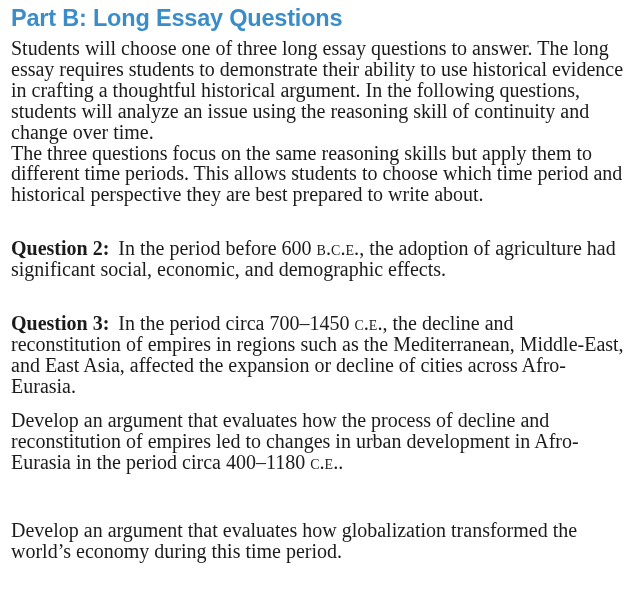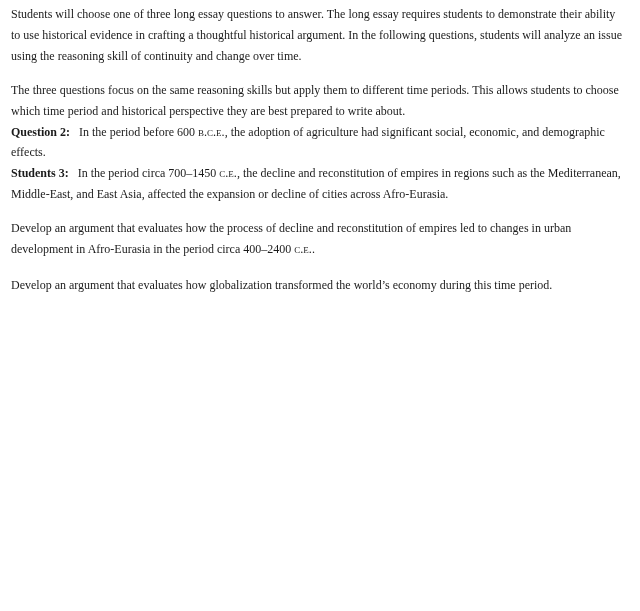--- a/index.html
+++ b/index.html
@@ -26,31 +26,31 @@
     font-size: 23.5px;
     font-weight: 700;
     letter-spacing: -0.2px;
     color: #3a8dc9;
     margin: 0 0 6px 0;
     line-height: 28px;
     white-space: nowrap;
   }
   p {
     margin: 0;
-    font-size: 12px;
+    font-size: 20px;
     line-height: 20.9px;
     text-align: left;
   }
   .intro-para + .intro-para {
-    margin-top: 13px;
   }
   .intro-block {
     margin-bottom: 0;
   }
   .question-block {
+    margin-top: 33px;
   }
   .question-block .prompt-para {
     margin-top: 13px;
   }
   .q-label {
     font-weight: 700;
   }
   .q-gap {
     display: inline-block;
     width: 9px;
@@ -61,33 +61,34 @@
   }
   .q4-spacer {
     height: 2px;
   }
 </style>
 </head>
 <body>
 
 <div class="page">
 
+  <h1 class="section-heading">Part B: Long Essay Questions</h1>
 
   <div class="intro-block">
     <p class="intro-para">Students will choose one of three long essay questions to answer. The long essay requires students to demonstrate their ability to use historical evidence in crafting a thoughtful historical argument. In the following questions, students will analyze an issue using the reasoning skill of continuity and change over time.</p>
     <p class="intro-para">The three questions focus on the same reasoning skills but apply them to different time periods. This allows students to choose which time period and historical perspective they are best prepared to write about.</p>
   </div>
 
   <div class="question-block">
     <p class="statement-para"><span class="q-label">Question 2:</span><span class="q-gap"></span><span>In the period before 600 </span><span class="smallcaps">b.c.e.</span><span>, the adoption of agriculture had significant social, economic, and demographic effects.</span></p>
   </div>
 
   <div class="question-block">
-    <p class="statement-para"><span class="q-label">Students 3:</span><span class="q-gap"></span><span>In the period circa 700–1450 </span><span class="smallcaps">c.e.</span><span>, the decline and reconstitution of empires in regions such as the Mediterranean, Middle-East, and East Asia, affected the expansion or decline of cities across Afro-Eurasia.</span></p>
-    <p class="prompt-para"><span>Develop an argument that evaluates how the process of decline and reconstitution of empires led to changes in urban development in Afro-Eurasia in the period circa 400–2400 </span><span class="smallcaps">c.e.</span><span>.</span></p>
+    <p class="statement-para"><span class="q-label">Question 3:</span><span class="q-gap"></span><span>In the period circa 700–1450 </span><span class="smallcaps">c.e.</span><span>, the decline and reconstitution of empires in regions such as the Mediterranean, Middle-East, and East Asia, affected the expansion or decline of cities across Afro-Eurasia.</span></p>
+    <p class="prompt-para"><span>Develop an argument that evaluates how the process of decline and reconstitution of empires led to changes in urban development in Afro-Eurasia in the period circa 400–1180 </span><span class="smallcaps">c.e.</span><span>.</span></p>
   </div>
 
   <div class="question-block">
     <div class="q4-spacer"></div>
     <p class="prompt-para">Develop an argument that evaluates how globalization transformed the world’s economy during this time period.</p>
   </div>
 
 </div>
 
 </body></html>

